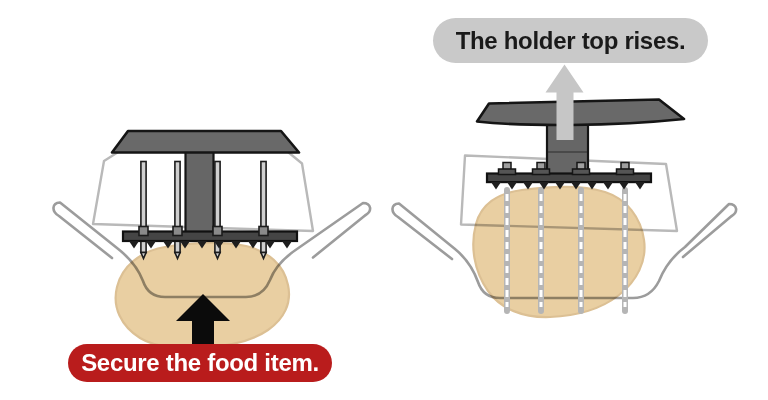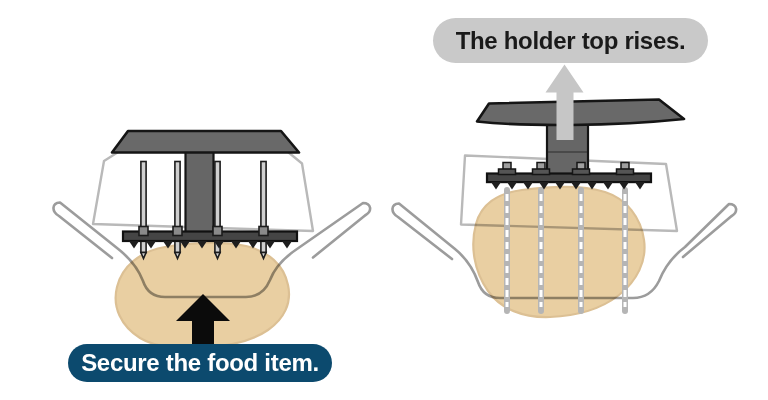--- a/index.html
+++ b/index.html
@@ -13,21 +13,21 @@
   .stage svg{position:absolute;left:0;top:0;}
   .pill{
     position:absolute;
     display:flex;align-items:center;justify-content:center;
     font-weight:700;
     white-space:nowrap;
     letter-spacing:-0.3px;
   }
   .pill-left{
     left:68px;top:344px;width:264px;height:38px;
-    background:#0c4a6e;color:#ffffff;
+    background:#b91c1c;color:#ffffff;
     border-radius:19px;
     font-size:24px;
   }
   .pill-right{
     left:433px;top:18px;width:275px;height:45px;
     background:#c9c9c9;color:#1a1a1a;
     border-radius:22.5px;
     font-size:24px;
   }
 </style>

